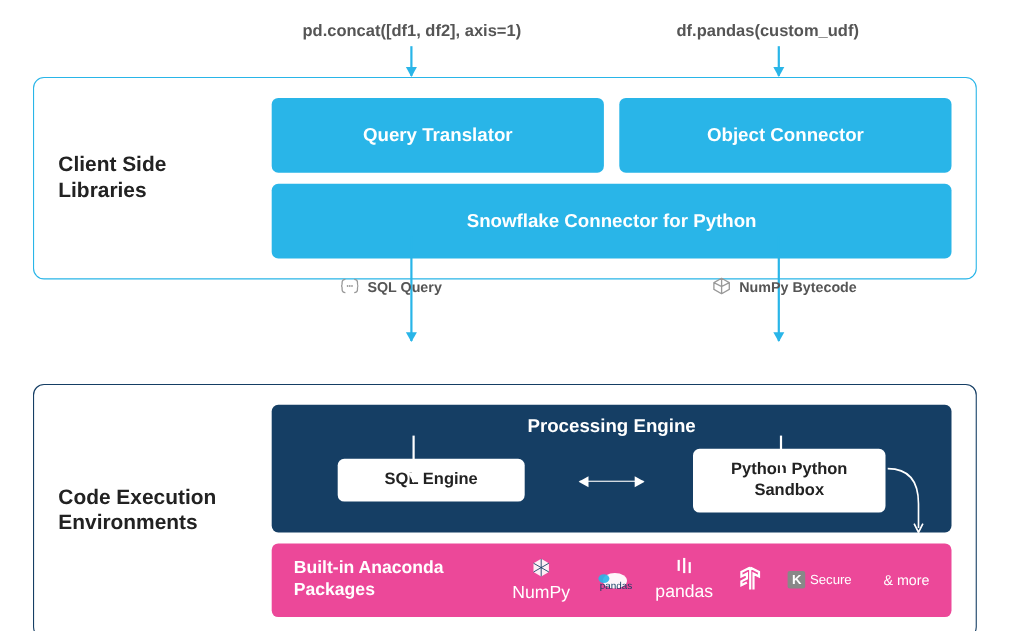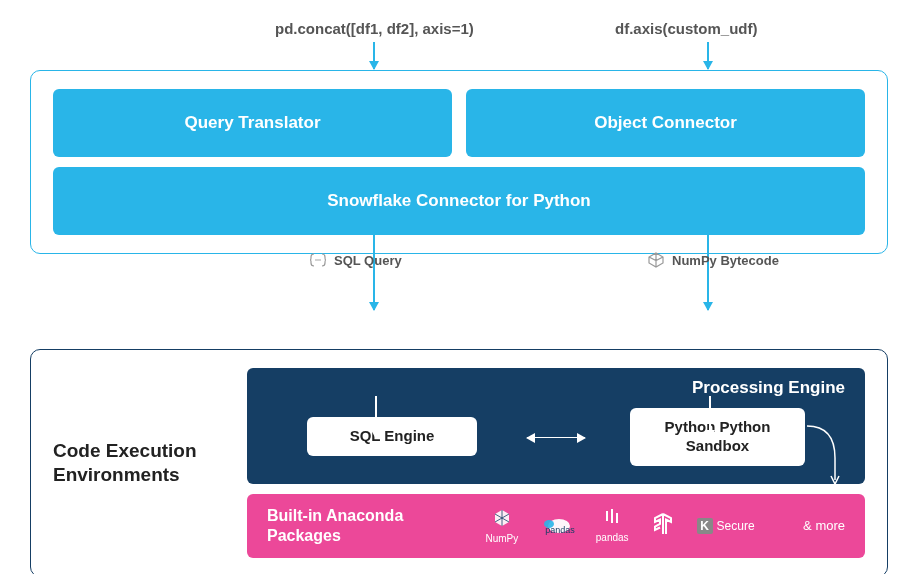--- a/index.html
+++ b/index.html
@@ -65,21 +65,21 @@
     }
     .box.light-blue { background: #29b5e8; font-size: 17px; padding: 24px 10px; }
     
     .processing-block {
       background: #153e64;
       border-radius: 6px;
       padding: 10px 20px 18px 20px;
       color: #fff;
     }
     .processing-title {
-      text-align: right;
+      text-align: center;
       font-weight: 700;
       font-size: 17px;
       margin-bottom: 10px;
     }
     .engines-row { display: flex; align-items: center; gap: 0; position: relative; }
     .engine-box {
       background: #fff;
       color: #222;
       border-radius: 6px;
       padding: 10px 14px;
@@ -122,21 +122,21 @@
     }
     .anaconda-label {
       font-weight: 700;
       font-size: 16px;
       line-height: 1.25;
       flex: 0 0 170px;
     }
     .logos { display: flex; gap: 24px; align-items: center; flex: 1; justify-content:center;}
     .logo { display: flex; flex-direction: column; align-items: center; gap: 2px; }
     .logo-icon { font-size: 18px; line-height: 1; }
-    .logo-text { font-size: 10px; color: #fff; }
+    .logo-text { font-size: 16px; color: #fff; }
     .more-text { font-size: 13px; color: #fff; margin-left: auto; }
     
     
     .arrow-v {
       position: absolute;
       width: 1.5px;
       background: #29b5e8;
     }
     .arrow-v::after {
       content:'';
@@ -191,27 +191,28 @@
       top: 40px;
       width: 50px; height: 70px;
     }
     .curve-arrow svg { overflow:visible; }
   </style>
 </head>
 <body>
 
 <div class="top-labels">
   <span class="label-left">pd.concat([df1, df2], axis=1)</span>
-  <span class="label-right">df.axis(custom_udf)</span>
+  <span class="label-right">df.pandas(custom_udf)</span>
 </div>
 
 <div class="arrow-v arrow-top-left"></div>
 <div class="arrow-v arrow-top-right"></div>
 
 <div class="section client">
+  <div class="section-label">Client Side Libraries</div>
   <div class="section-body">
     <div class="row">
       <div class="box light-blue">Query Translator</div>
       <div class="box light-blue">Object Connector</div>
     </div>
     <div class="row">
       <div class="box light-blue">Snowflake Connector for Python</div>
     </div>
   </div>
 </div>

